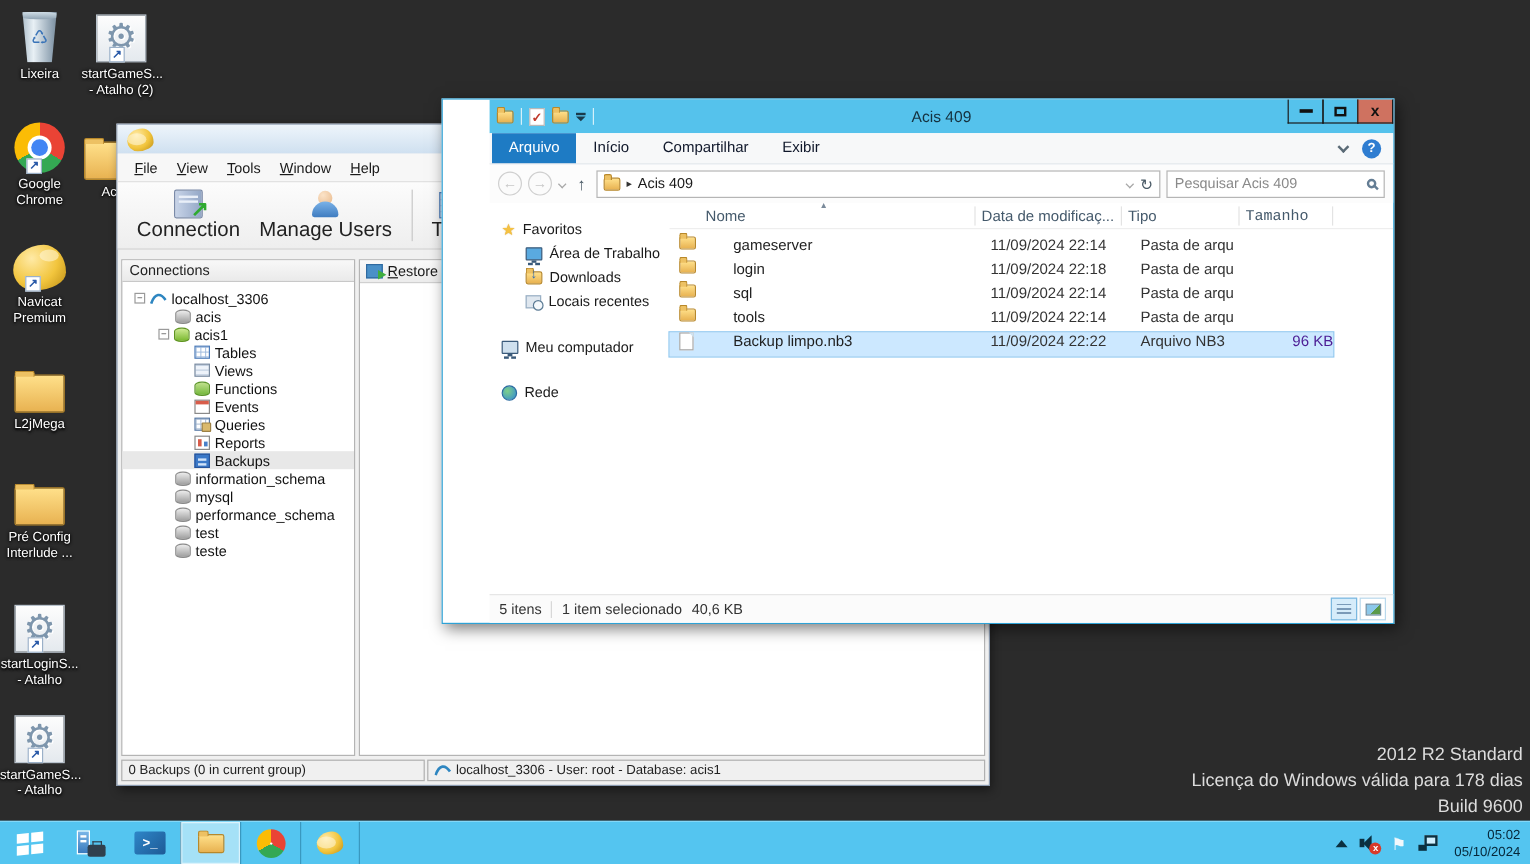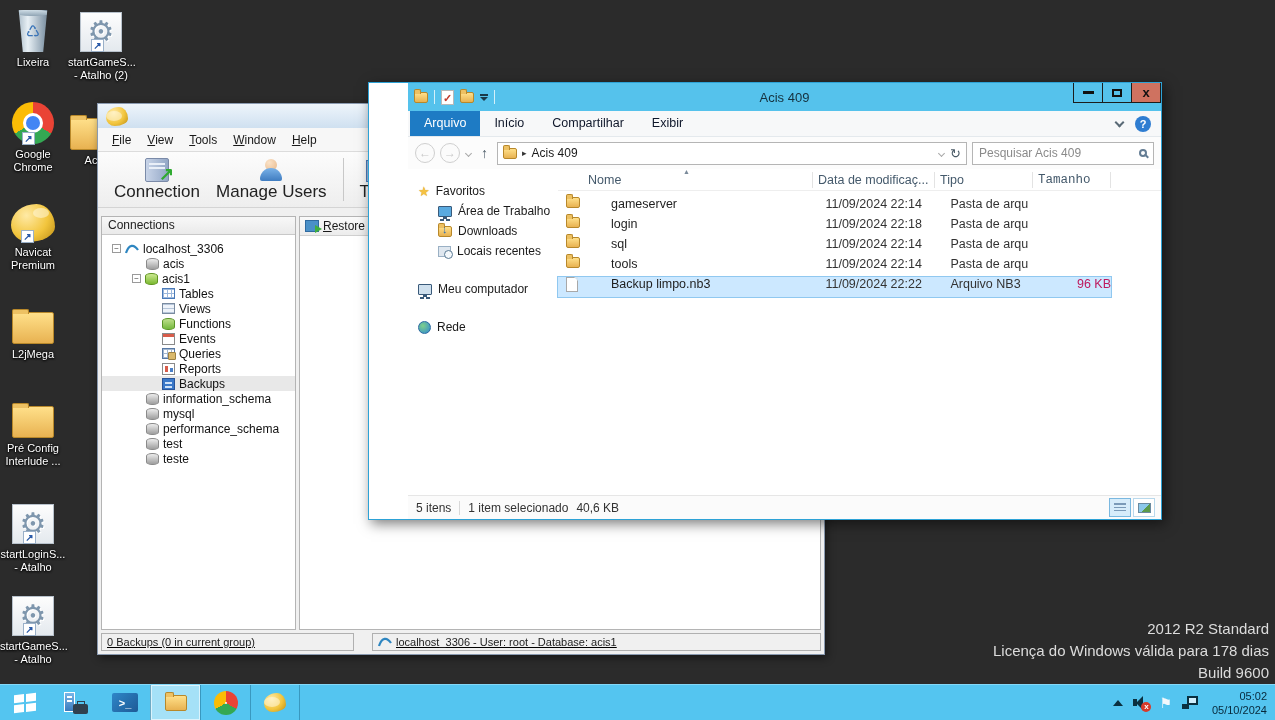--- a/index.html
+++ b/index.html
@@ -104,21 +104,21 @@
   .ti-backups::before { content:""; position:absolute; left:2px; top:3px; right:2px; height:2px; background:#cfe2f8; box-shadow:0 4px 0 #cfe2f8; }
   .ti-conn-svg { margin-right:4px; flex:none; }
 
   .nv-right { position:absolute; left:201px; top:112px; right:3px; bottom:24px; border:1px solid #b4b4b4; background:#fff; }
   .nv-right-head { height:19px; background:linear-gradient(#fafafa,#ececec); border-bottom:1px solid #d0d0d0;
                    display:flex; align-items:center; padding:0 5px; font-size:12px; color:#1a1a1a; }
   .nv-right-head .restore-lbl::first-letter { text-decoration:underline; }
   .rb-ic { width:14px; height:12px; background:#4a90c8; border:1px solid #2f6aa0; margin-right:4px; position:relative; }
   .rb-ic::after { content:""; position:absolute; right:-4px; bottom:-2px; border-left:7px solid #3fae3f;
                   border-top:4px solid transparent; border-bottom:4px solid transparent; }
-  .nv-status { position:absolute; left:3px; bottom:3px; right:3px; height:18px; display:flex; gap:18px;text-decoration:underline; }
+  .nv-status { position:absolute; left:3px; bottom:3px; right:3px; height:18px; display:flex; gap:2px; }
   .nv-status .cell { border:1px solid #b0b0b0; background:#f0f0f0; font-size:11px; color:#222;
                      display:flex; align-items:center; padding:0 5px; white-space:nowrap; overflow:hidden; }
   .nv-status .c1 { width:253px; flex:none; }
   .nv-status .c2 { flex:1; }
 
   
   .ex { position:absolute; left:368px; top:82px; width:794px; height:438px; z-index:8;
         background:#fff; border:1px solid #2da2d6; box-shadow:3px 4px 12px rgba(0,0,0,.5);
         display:flex; flex-direction:column;padding-left:39px; }
   .ex-title { height:28px; background:#55c2ec; display:flex; align-items:center; position:relative; padding:0 6px; flex:none; }
@@ -180,21 +180,21 @@
   .si-net { width:13px; height:13px; border-radius:50%; background:radial-gradient(circle at 35% 35%,#7ed08a,#2f8ad4); border:1px solid #2a6aa0; }
   .ex-files { flex:1; position:relative; font-size:12.5px; }
   .fcols { display:flex; height:22px; align-items:center; color:#44596b; border-bottom:1px solid #eee; position:relative; }
   .fcol { padding-left:5px; border-right:1px solid #e3e3e3; height:16px; line-height:16px; white-space:nowrap; overflow:hidden; }
   .fc-name { width:255px; padding-left:30px; } .fc-date { width:122px; } .fc-type { width:98px; } .fc-size { width:78px;font-family:Liberation Mono, monospace; }
   .sort-arrow { position:absolute; left:125px; top:-1px; font-size:7px; color:#7a8a9a; }
   .frow { display:flex; height:20px; color:#1e1e1e; position:relative; width:553px;gap:23px; }
   .frow .cell { white-space:nowrap; overflow:hidden; }
   .fr-icon { width:30px; padding-left:8px; display:flex; flex:none; }
   .fr-name { width:225px; } .fr-date { width:122px; padding-left:5px; color:#333; }
-  .fr-type { width:98px; padding-left:5px; color:#333; } .fr-size { width:73px; text-align:right; color:#be185d; }
+  .fr-type { width:98px; padding-left:5px; color:#333; } .fr-size { width:73px; text-align:right; color:#4c1d95; }
   .frow.sel { background:#cce8ff; outline:1px solid #90c8f0; }
   .pico { width:12px; height:15px; background:#fff; border:1px solid #a8a8a8; position:relative; }
   .pico::before { content:""; position:absolute; right:-1px; top:-1px; border-left:4px solid transparent; border-top:4px solid #cfe2f0; }
   .ex-status { height:24px; border-top:1px solid #e6e6e6; background:#fbfbfb; display:flex; align-items:center;
                padding:0 8px; font-size:12px; color:#333; flex:none; position:relative; }
   .st-sep { width:1px; height:14px; background:#d8d8d8; margin:0 8px; }
   .view-btns { position:absolute; right:6px; top:2px; display:flex; gap:2px; }
   .vbtn { width:22px; height:19px; border:1px solid #b8d8ec; background:#fff; display:flex; align-items:center; justify-content:center; }
   .vbtn.active { background:#d6ecfa; border-color:#7ab8e0; }
   .vlist { width:12px; height:10px; background:repeating-linear-gradient(#7a9ab8 0 1.5px,transparent 1.5px 3.5px); }

